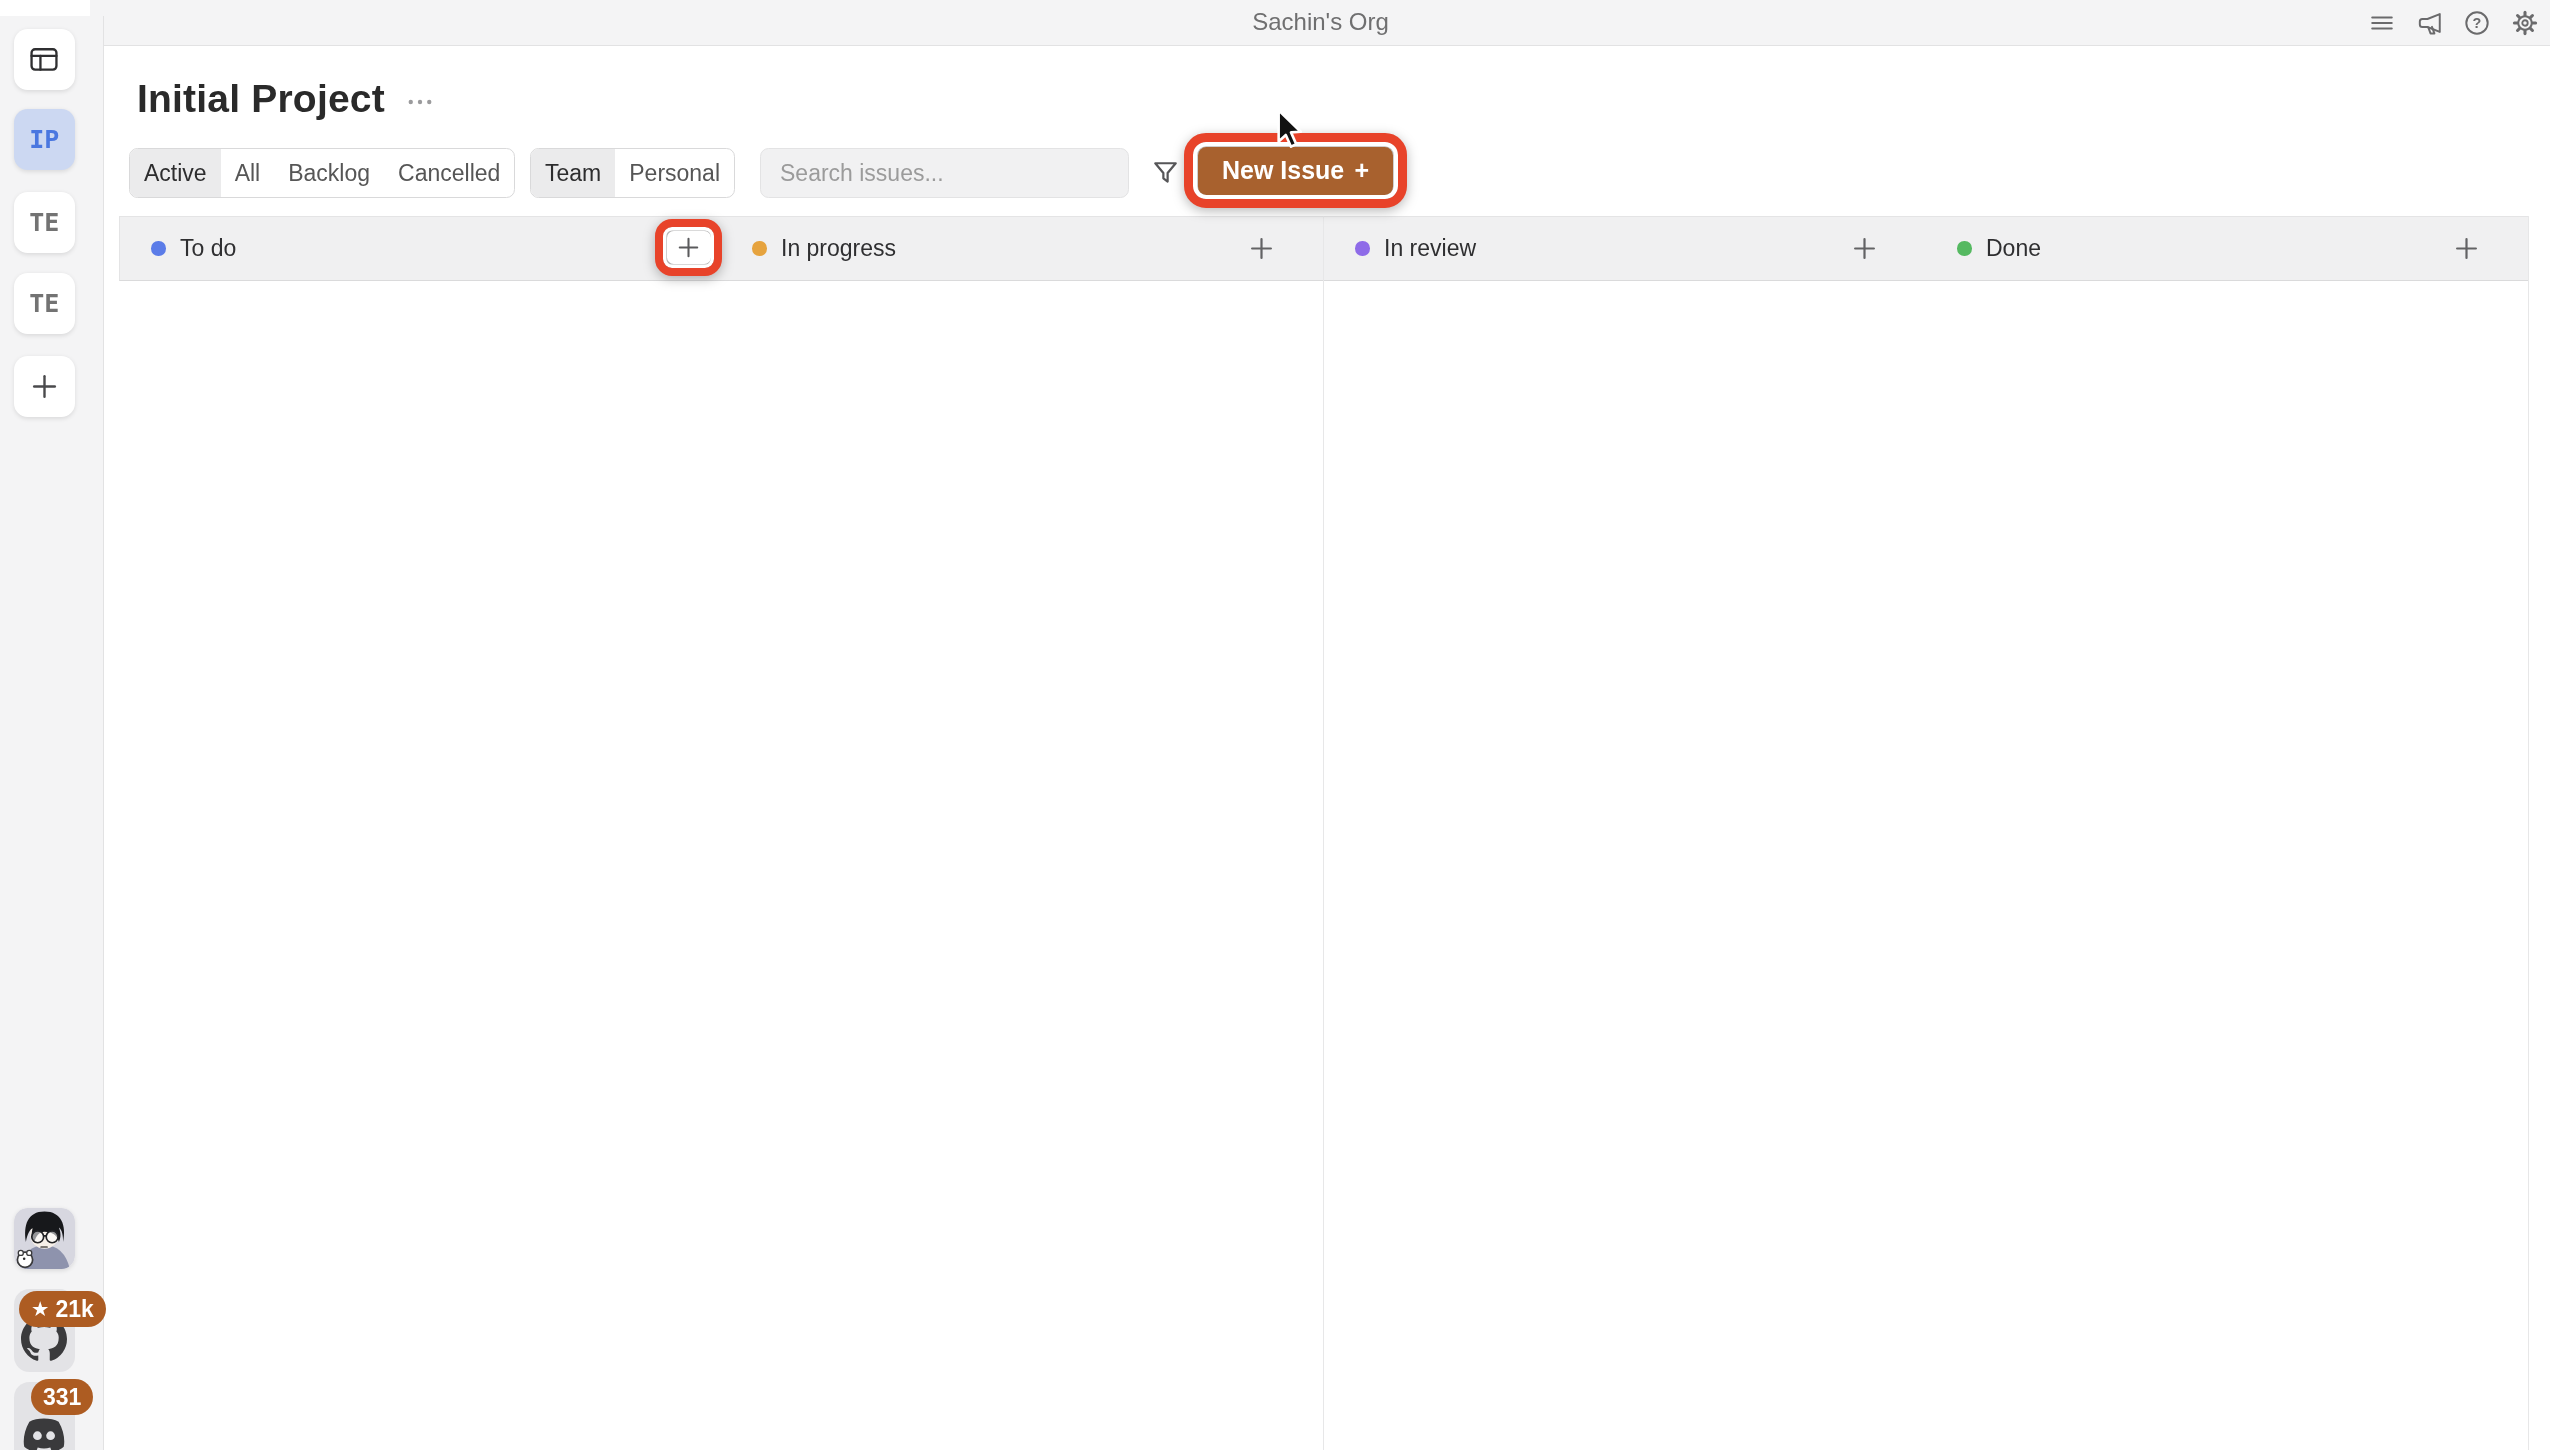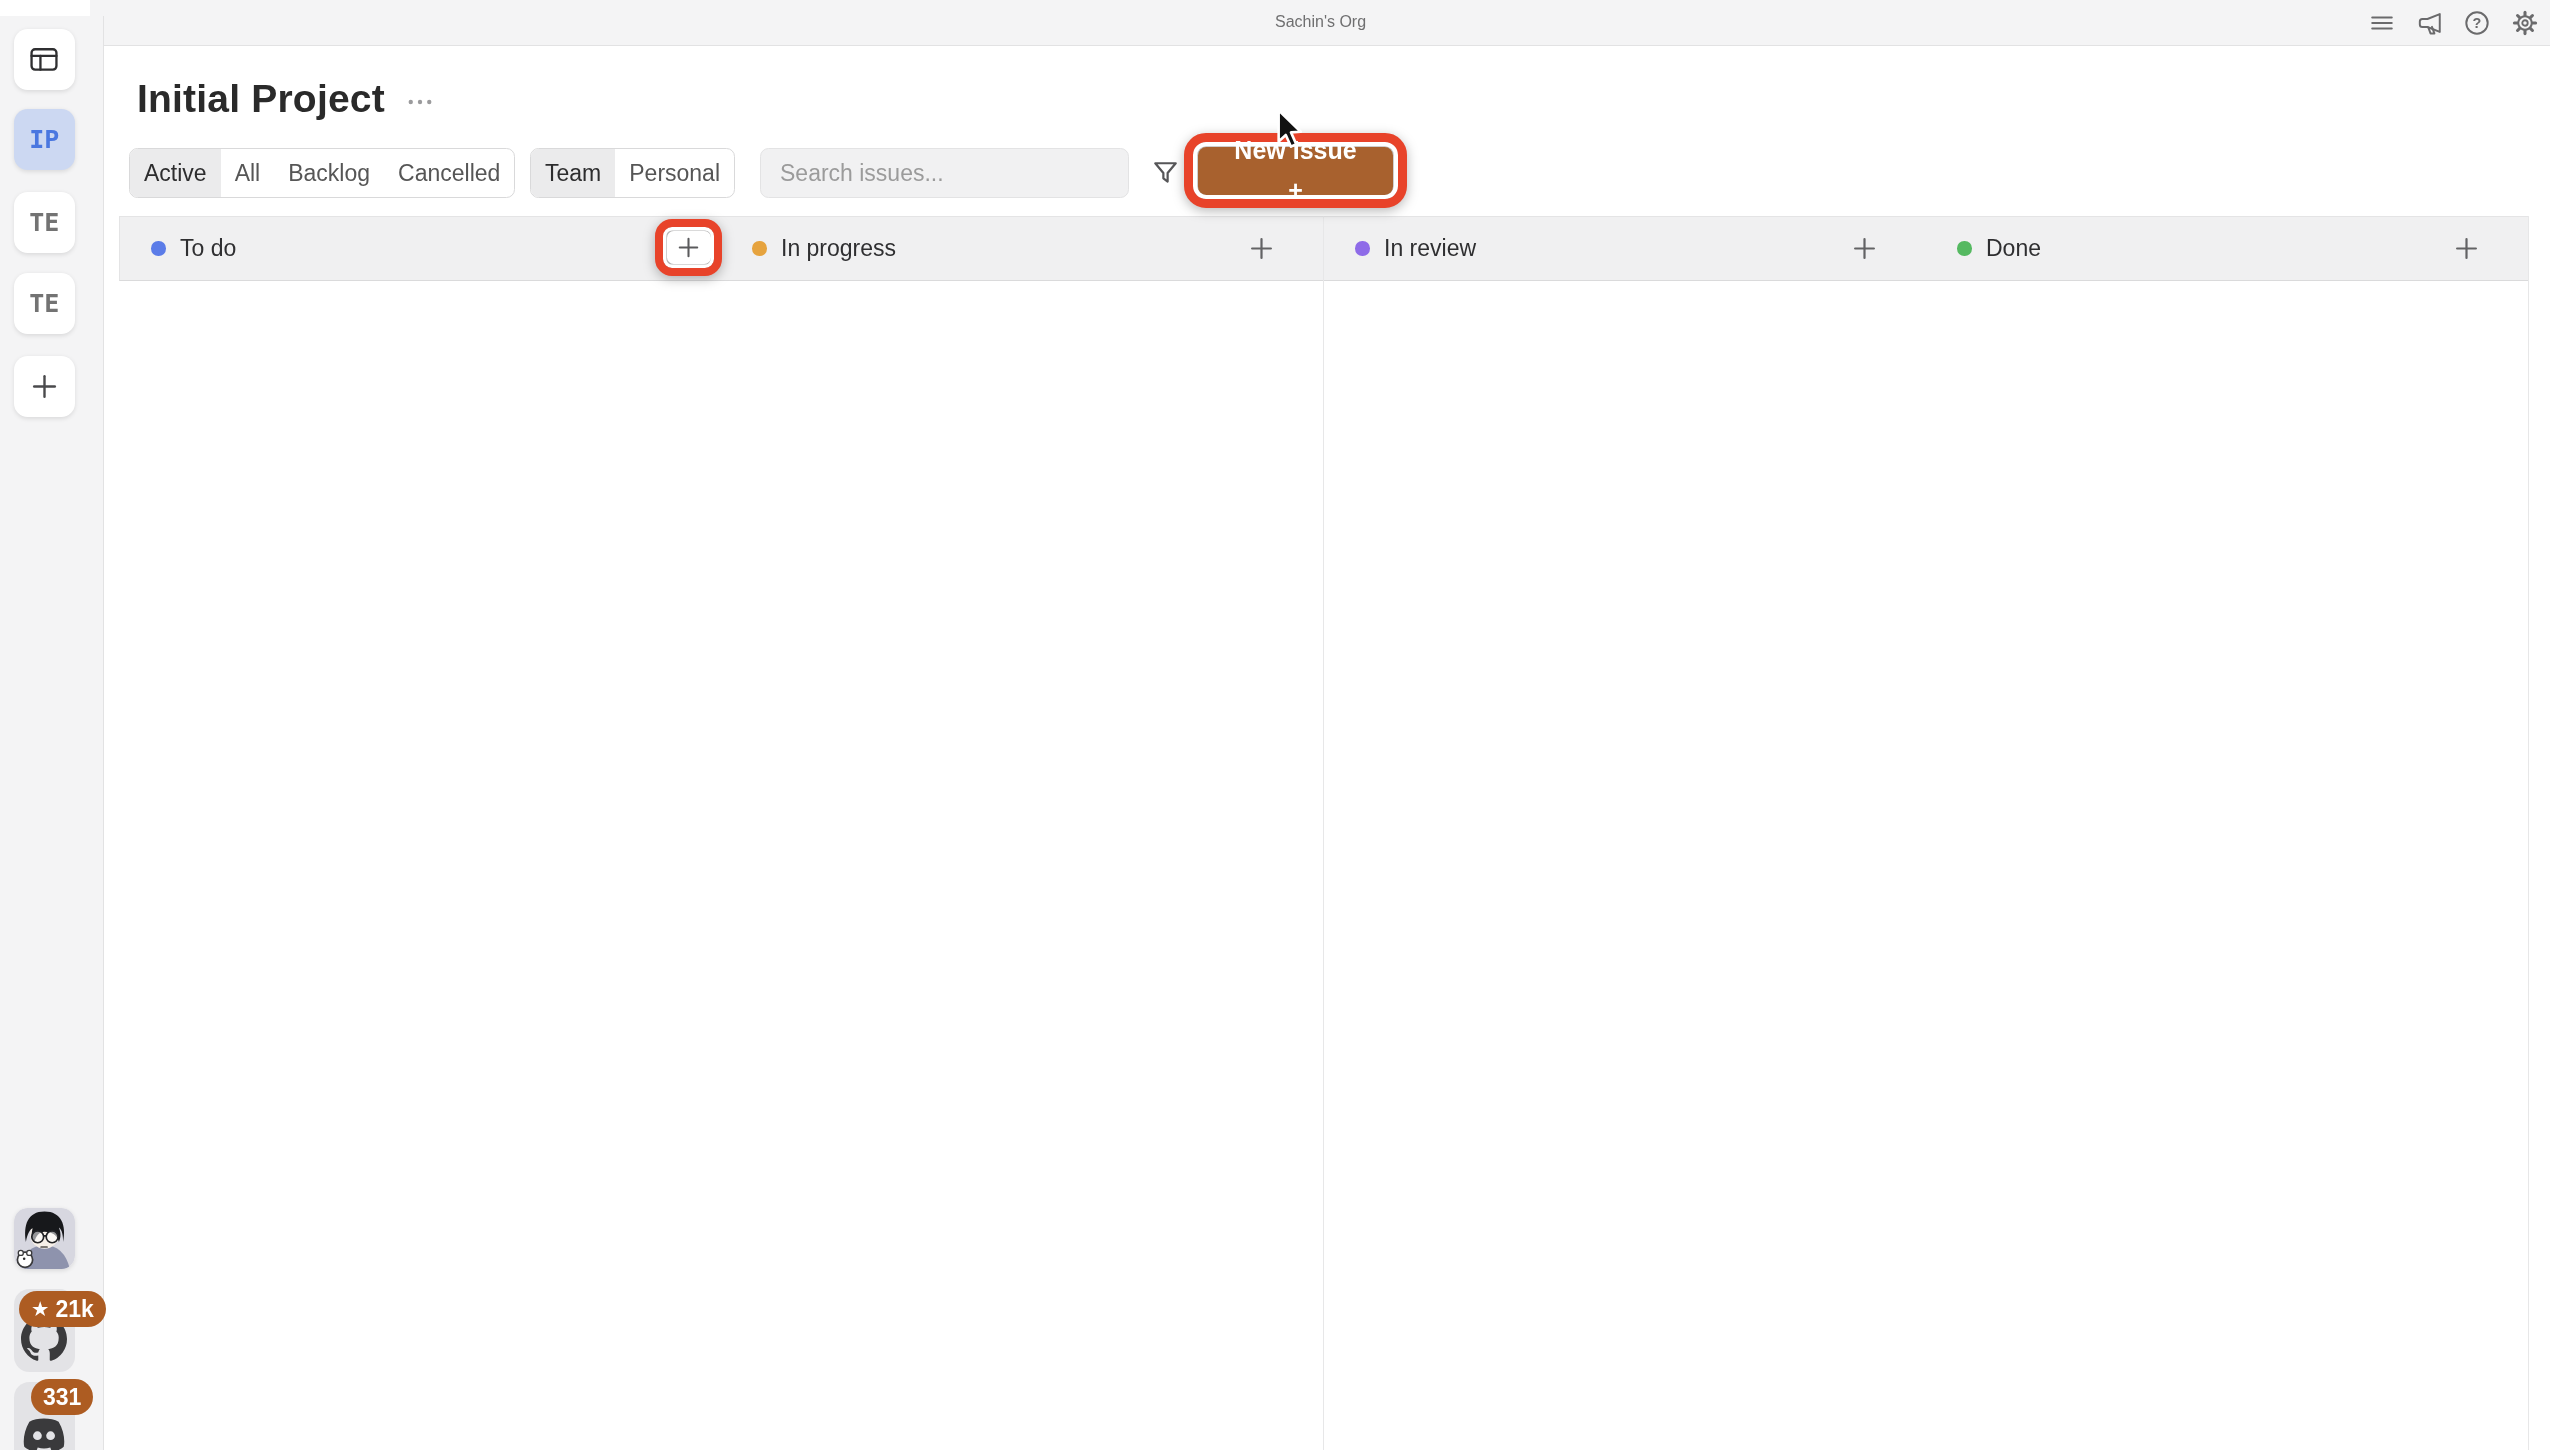--- a/index.html
+++ b/index.html
@@ -2,21 +2,21 @@
 <html style="font-size:13.7px"><head>
 <meta charset="utf-8">
 <style>
   * { margin:0; padding:0; box-sizing:border-box; }
   html,body { width:2550px; height:1451px; overflow:hidden; }
   body { font-family:"Liberation Sans","DejaVu Sans",sans-serif; background:#ffffff; position:relative; }
 
   
   .topbar { position:absolute; left:90px; top:0; width:2461px; height:46px;
             background:#f4f4f5; border-bottom:1.7px solid #e2e2e3; z-index:2; }
-  .topbar-title { width:100%; text-align:center; line-height:44px; font-size:16px; color:#6f6f70; }
+  .topbar-title { width:100%; text-align:center; line-height:44px; font-size:24px; color:#6f6f70; }
   .topbar-icons { position:absolute; right:12px; top:8.5px; display:flex; gap:19.6px; align-items:center; }
   .tb-icon { width:28px; height:28px; display:block; cursor:pointer; }
 
   
   .sidebar { position:absolute; left:0; top:16px; width:104px; height:1451px;
              background:#f4f4f5; border-right:1.7px solid #e2e2e3; z-index:3; }
   .tile { position:absolute; left:13.7px; width:61px; height:61px; border-radius:13.7px;
           background:#ffffff; box-shadow:0 1.7px 4.3px rgba(0,0,0,.10);
           display:flex; align-items:center; justify-content:center; }
   .tile-initials { font-family:"DejaVu Sans Mono","Liberation Mono",monospace; font-weight:bold; font-size:25px; color:#737373; }
@@ -42,21 +42,21 @@
   .filter-icon { position:absolute; left:1151px; top:159px; width:29px; height:29px; cursor:pointer; }
 
   
   .annotation { position:absolute; border-style:solid; box-sizing:border-box;
                 display:flex; align-items:center; justify-content:center;
                 filter:drop-shadow(0 3.4px 6px rgba(0,0,0,.28)); z-index:5; }
   .ann-new-issue { left:1184px; top:133px; width:223px; height:75px; border-width:9.4px; border-radius:22px;
                    box-shadow:inset 0 0 0 4.3px #ffffff; }
   .new-issue-btn { width:195px; height:48px; border:none; border-radius:8.5px; color:#ffffff;
                    font-size:25px; font-weight:600; font-family:inherit; cursor:pointer;
-                   display:flex; align-items:center; justify-content:center; gap:10.2px;flex-direction:column; }
+                   display:flex; align-items:center; justify-content:center; gap:10.2px; }
   .ann-add-todo { left:655px; top:219px; width:67px; height:57px; border-width:8.5px; border-radius:17px;
                   box-shadow:inset 0 0 0 3.4px #ffffff; }
   .ann-plus-box { width:44px; height:33px; background:#ffffff; border-radius:6.8px;
                   display:flex; align-items:center; justify-content:center; cursor:pointer; }
 
   
   .column { position:absolute; top:216px; bottom:0; width:603px; border-right:1.7px solid #e7e7e8; background:#ffffff; }
   .col-0 { left:119px; } .col-1 { left:721px; } .col-2 { left:1324px; } .col-3 { left:1926px; }
   .col-header { height:65px; background:#f0f0f1; border-top:1.7px solid #e4e4e5; border-bottom:1.7px solid #dadadb;
                 display:flex; align-items:center; padding:0 31px; }

